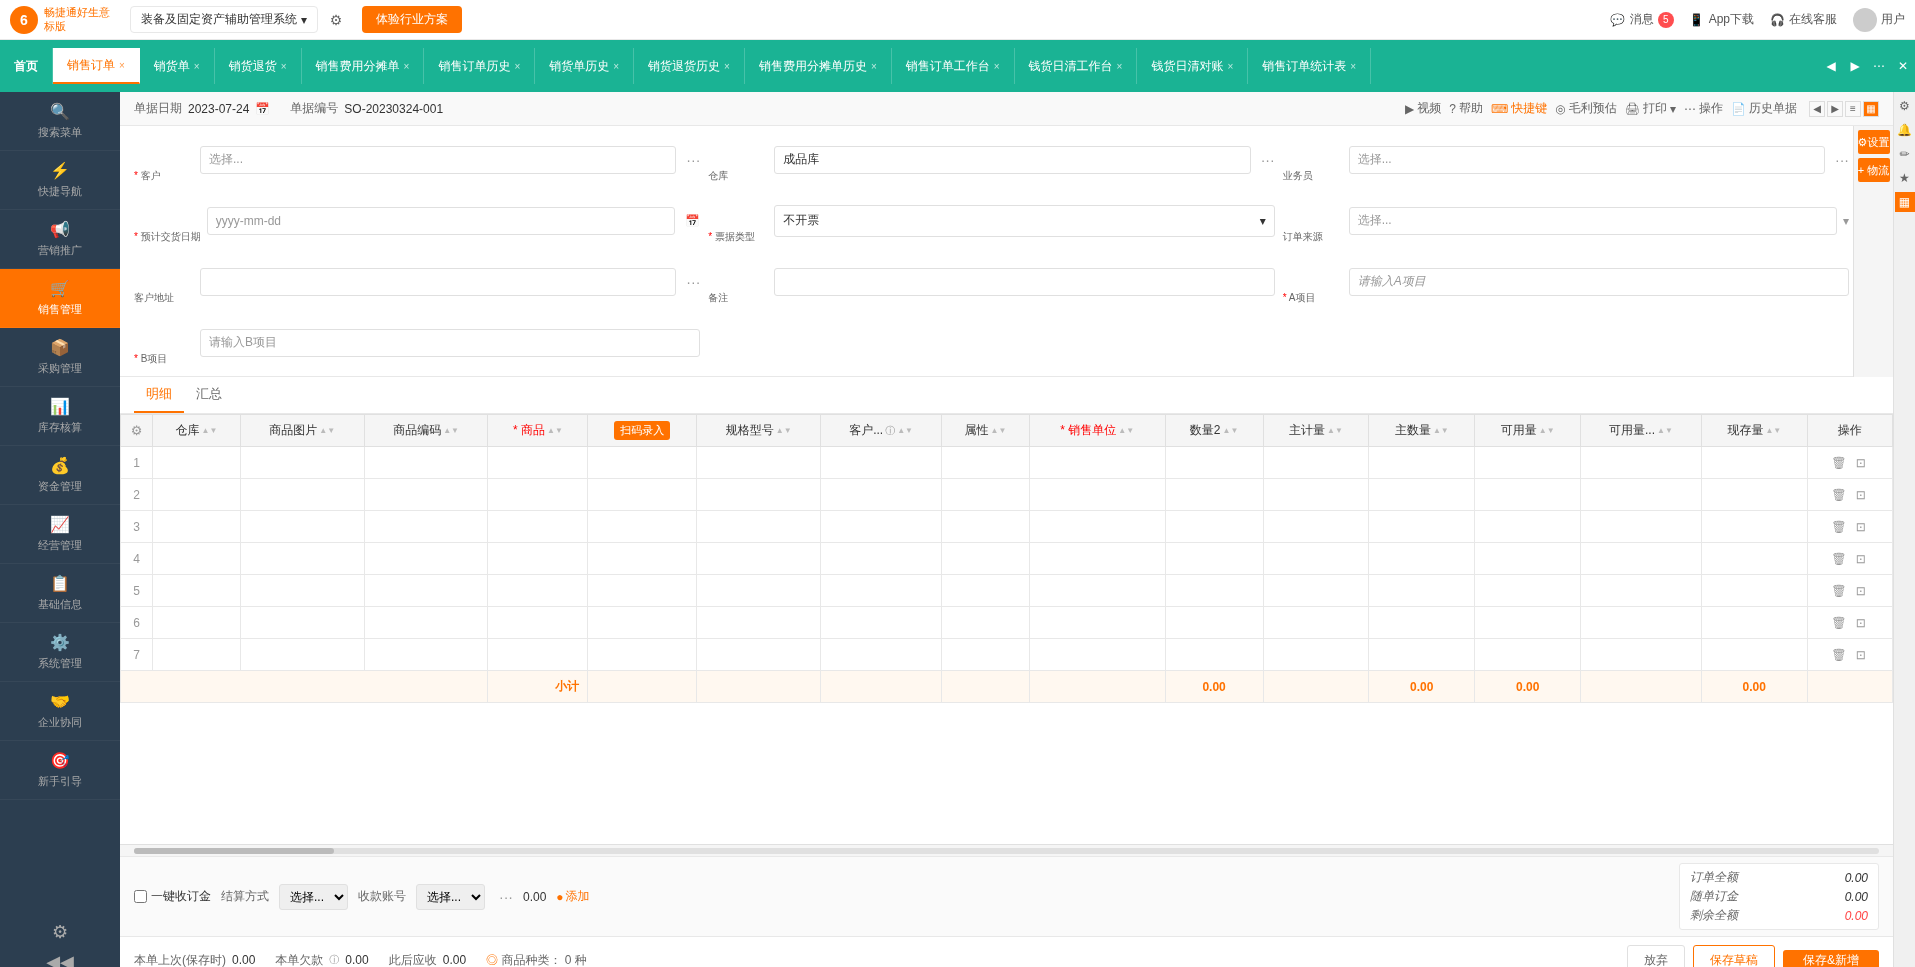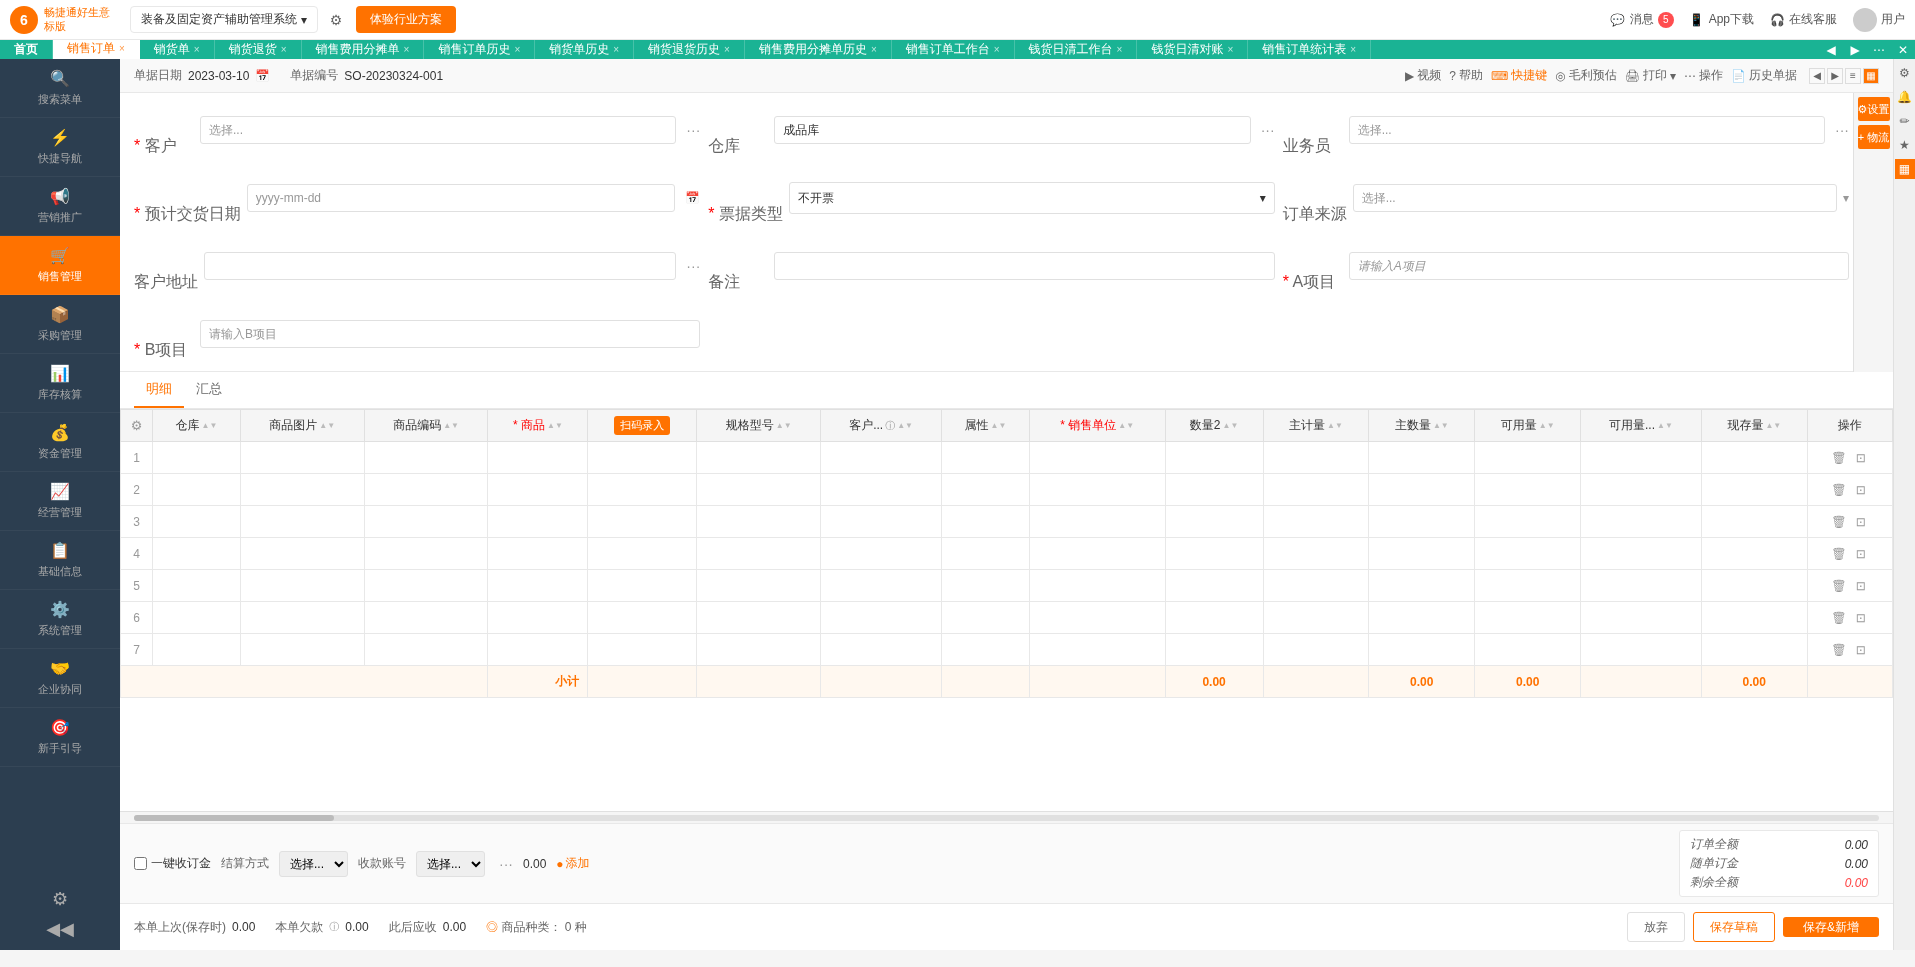--- a/index.html
+++ b/index.html
@@ -4,29 +4,29 @@
   <style>
     * { box-sizing: border-box; margin: 0; padding: 0; }
     body { font-family: 'Microsoft YaHei', Arial, sans-serif; font-size: 12px; background: #f5f5f5; color: #333; overflow: hidden; height: 967px; width: 1915px; }
 
     
     .top-bar { height: 40px; background: #fff; display: flex; align-items: center; padding: 0 10px; border-bottom: 1px solid #e8e8e8; position: relative; z-index: 100; }
     .logo-area { width: 120px; display: flex; align-items: center; gap: 6px; }
     .logo-icon { width: 28px; height: 28px; background: #ff7200; border-radius: 50%; display: flex; align-items: center; justify-content: center; color: white; font-size: 14px; font-weight: bold; }
     .logo-text { font-size: 11px; color: #ff7200; line-height: 1.2; }
     .system-selector { display: flex; align-items: center; gap: 4px; padding: 4px 10px; border: 1px solid #e8e8e8; border-radius: 4px; cursor: pointer; font-size: 12px; color: #333; }
-    .solution-btn { background: #ff7200; color: white; border: none; padding: 5px 14px; border-radius: 4px; cursor: pointer; font-size: 12px; margin-left: 8px; }
+    .solution-btn { background: #ff7200; color: white; border: none; padding: 5px 14px; border-radius: 4px; cursor: pointer; font-size: 12px; margin-left: 14px; }
     .gear-icon { width: 24px; height: 24px; display: flex; align-items: center; justify-content: center; cursor: pointer; color: #666; font-size: 14px; margin-left: 6px; }
     .top-right { margin-left: auto; display: flex; align-items: center; gap: 16px; font-size: 12px; color: #555; }
     .top-right-item { display: flex; align-items: center; gap: 4px; cursor: pointer; }
     .badge { background: #ff4d4f; color: white; border-radius: 50%; width: 16px; height: 16px; font-size: 10px; display: flex; align-items: center; justify-content: center; }
     .avatar { width: 24px; height: 24px; background: #ccc; border-radius: 50%; }
 
     
-    .nav-tabs { height: 19px; background: #1ab394; display: flex; align-items: center; padding: 6px 0; overflow: hidden; }
+    .nav-tabs { height: 52px; background: #1ab394; display: flex; align-items: center; padding: 6px 0; overflow: hidden; }
     .nav-tab { height: 36px; padding: 0 14px; display: flex; align-items: center; cursor: pointer; color: white; font-size: 12px; white-space: nowrap; border-right: 1px solid rgba(255,255,255,0.2); position: relative; }
     .nav-tab .close-x { margin-left: 4px; font-size: 10px; opacity: 0.7; }
     .nav-tab-home { background: #1ab394; font-weight: bold; }
     .nav-arrows { display: flex; align-items: center; margin-left: auto; }
     .nav-arrow { width: 24px; height: 36px; display: flex; align-items: center; justify-content: center; color: white; cursor: pointer; background: #1ab394; }
 
     
     .main-layout { display: flex; height: calc(967px - 76px); }
 
     
@@ -41,21 +41,21 @@
     .content { flex: 1; background: white; display: flex; flex-direction: column; overflow: hidden; }
 
     
     .form-header { padding: 8px 14px; background: #f9f9f9; border-bottom: 1px solid #e8e8e8; display: flex; align-items: center; gap: 20px; }
     .form-field { display: flex; align-items: center; gap: 6px; font-size: 12px; }
     .form-field label { color: #666; white-space: nowrap; }
     .form-field-value { color: #333; font-weight: 500; }
     .header-actions { margin-left: auto; display: flex; align-items: center; gap: 8px; font-size: 12px; color: #666; }
     .header-action { display: flex; align-items: center; gap: 3px; cursor: pointer; }
     .header-action.orange { color: #ff7200; }
-    .form-label { color: #666; white-space: nowrap; font-size: 16px; min-width: 60px; margin-top: 33px; }
+    .form-label { color: #666; white-space: nowrap; font-size: 10px; min-width: 60px; margin-top: 33px; }
     .form-label.required::before { content: '* '; color: red; }
     .form-select-display { flex: 1; height: 32px; border: 1px solid #e0e0e0; border-radius: 3px; padding: 0 8px; font-size: 12px; color: #333; background: white; display: flex; align-items: center; justify-content: space-between; cursor: pointer; }
     .dots-btn { color: #999; cursor: pointer; font-size: 14px; margin-left: 4px; }
 
     
     .detail-tabs { display: flex; align-items: center; padding: 0 14px; border-bottom: 1px solid #e8e8e8; background: white; }
     .detail-tab { padding: 8px 12px; cursor: pointer; font-size: 13px; color: #666; border-bottom: 2px solid transparent; }
     .detail-tab.active { color: #ff7200; border-bottom-color: #ff7200; font-weight: 500; }
 
     
@@ -267,21 +267,21 @@
       <div class="sidebar-bottom-item">⚙</div>
       <div class="sidebar-bottom-item">◀◀</div>
     </div>
   </div>
 
   <div class="content">
 
     <div class="form-header">
       <div class="form-field">
         <label>单据日期</label>
-        <span class="form-field-value">2023-03-10</span>
+        <span class="form-field-value">2023-07-24</span>
         <span style="color:#999; cursor:pointer;">📅</span>
       </div>
       <div class="form-field">
         <label>单据编号</label>
         <span class="form-field-value">SO-20230324-001</span>
       </div>
       <div class="header-actions">
         <div class="header-action">
           <span>▶</span>
           <span>视频</span>

